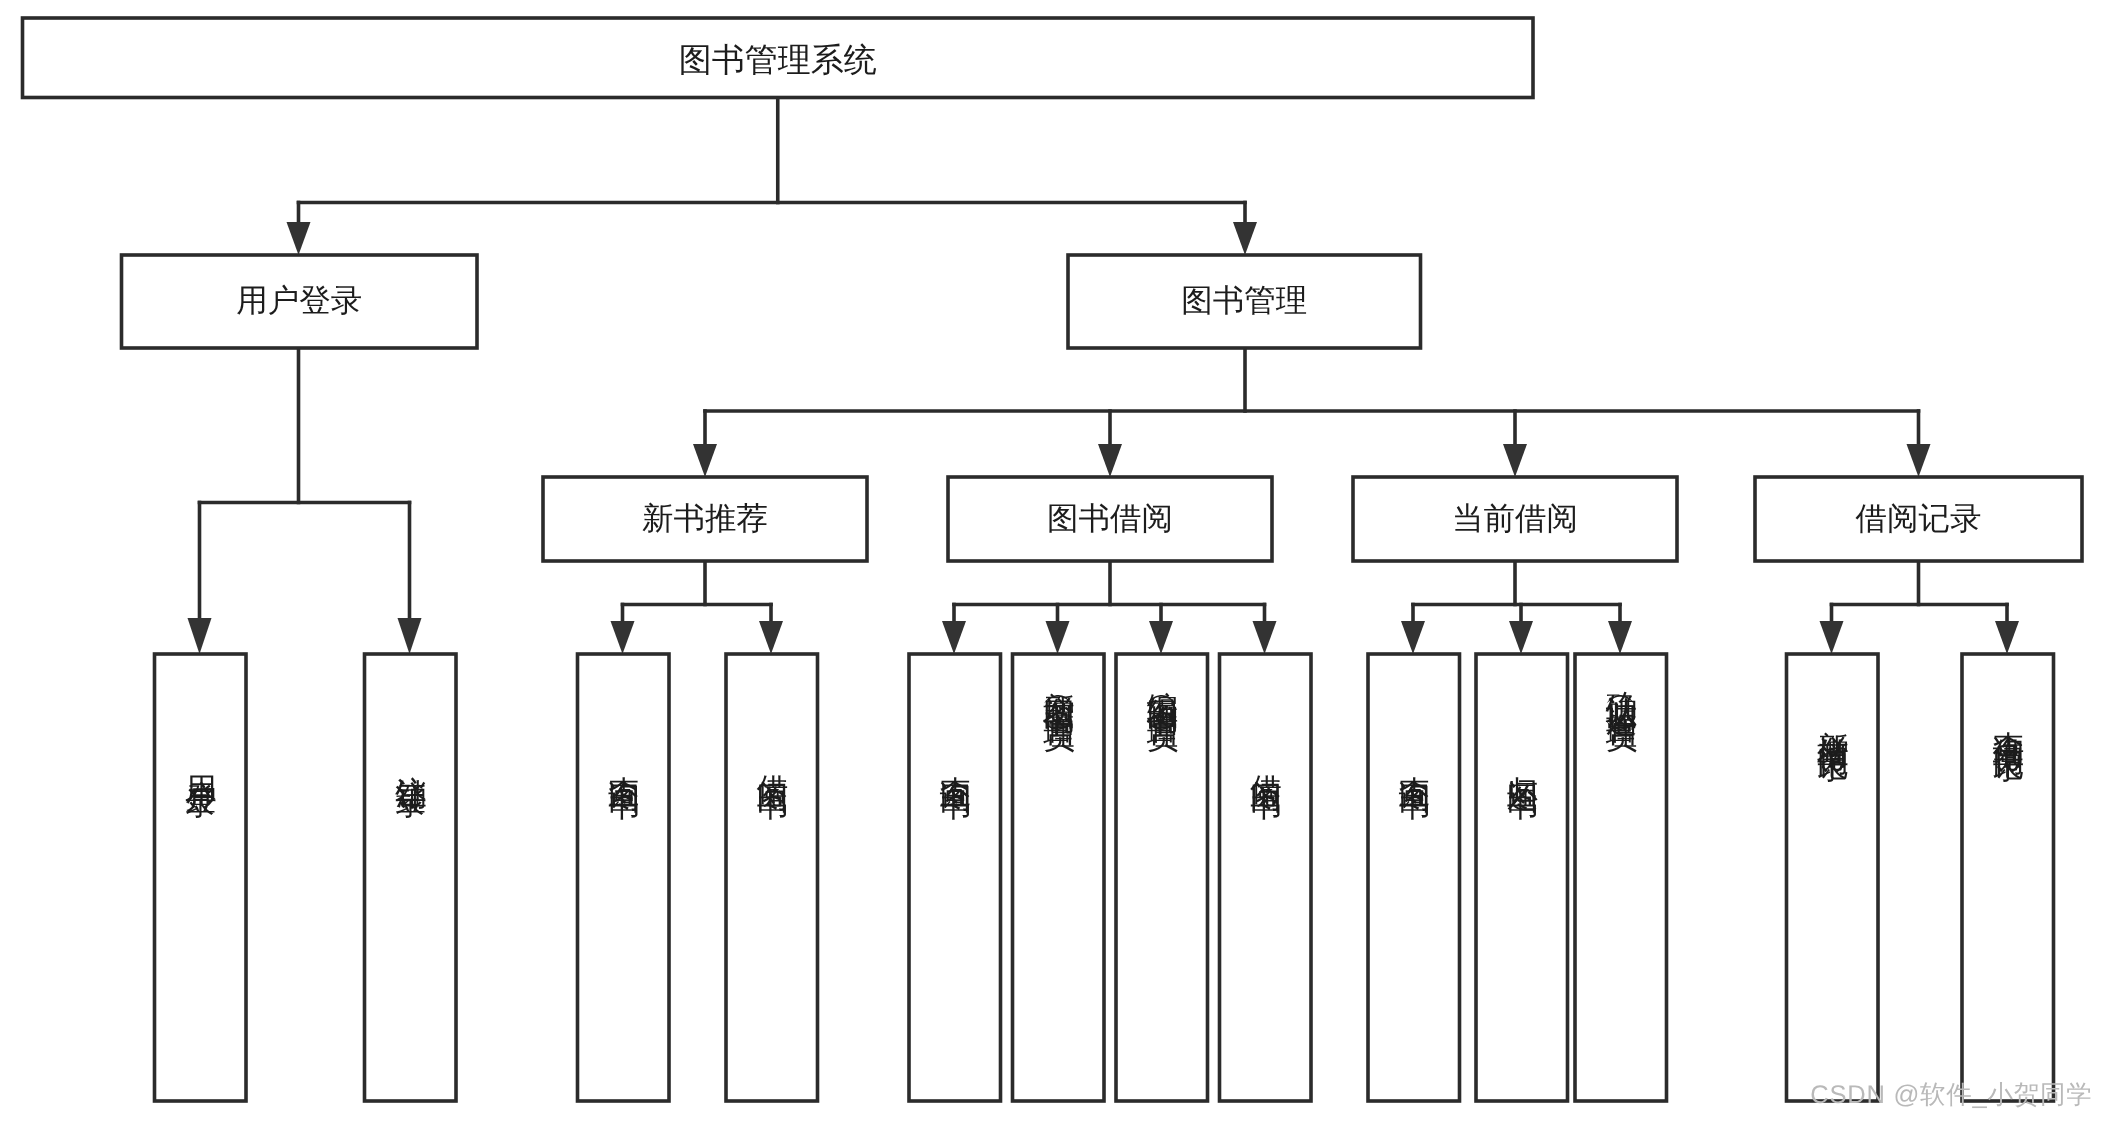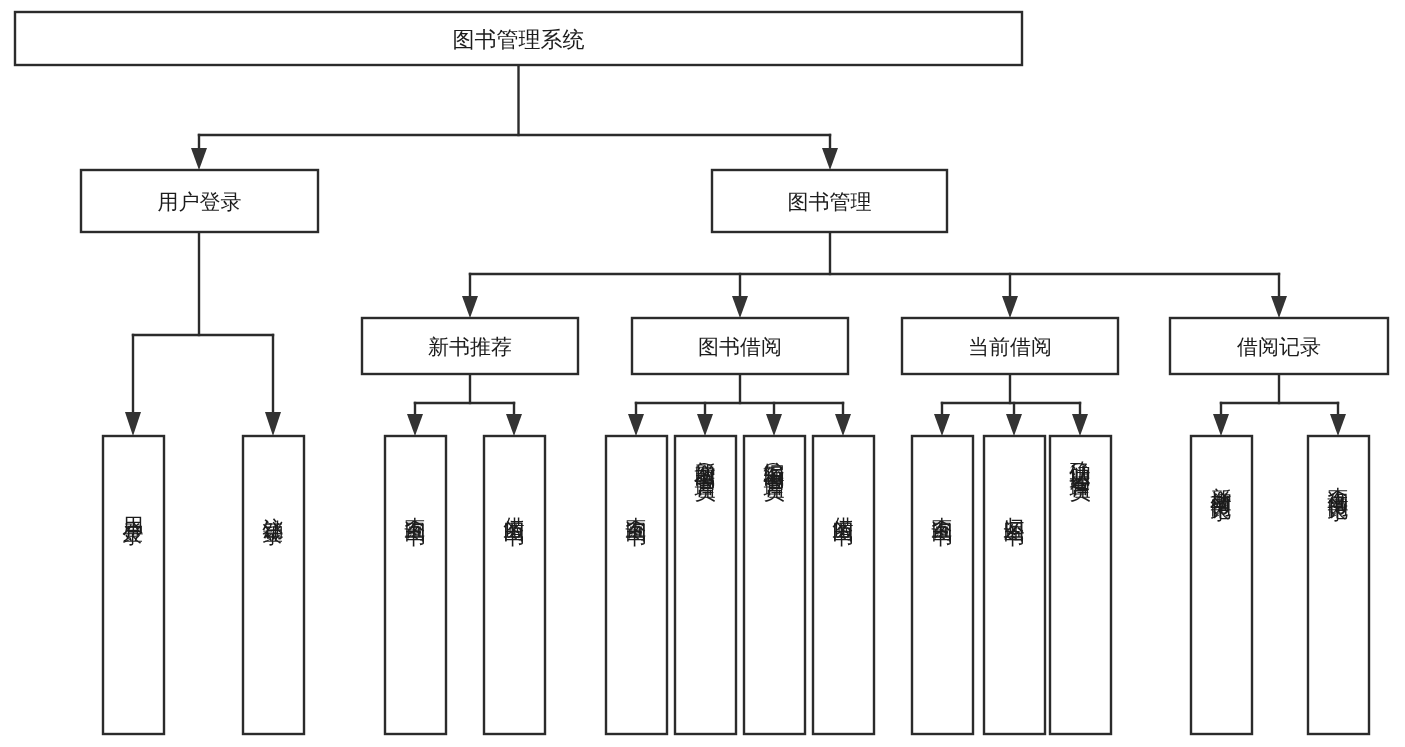--- a/index.html
+++ b/index.html
@@ -245,14 +245,15 @@
   <div class="leaf-label-wrap" style="left:1050px; top:444px; width:61px; height:290px;">
     <span class="leaf-label">确认归还（管理员）</span>
   </div>
   <div class="leaf-label-wrap" style="left:1191px; top:470px; width:61px; height:264px;">
     <span class="leaf-label">新增借阅记录</span>
   </div>
   <div class="leaf-label-wrap" style="left:1308px; top:470px; width:61px; height:264px;">
     <span class="leaf-label">查询借阅记录</span>
   </div>
 
+  <div class="watermark">CSDN @软件_小贺同学</div>
 
 </div>
 
 </body></html>

